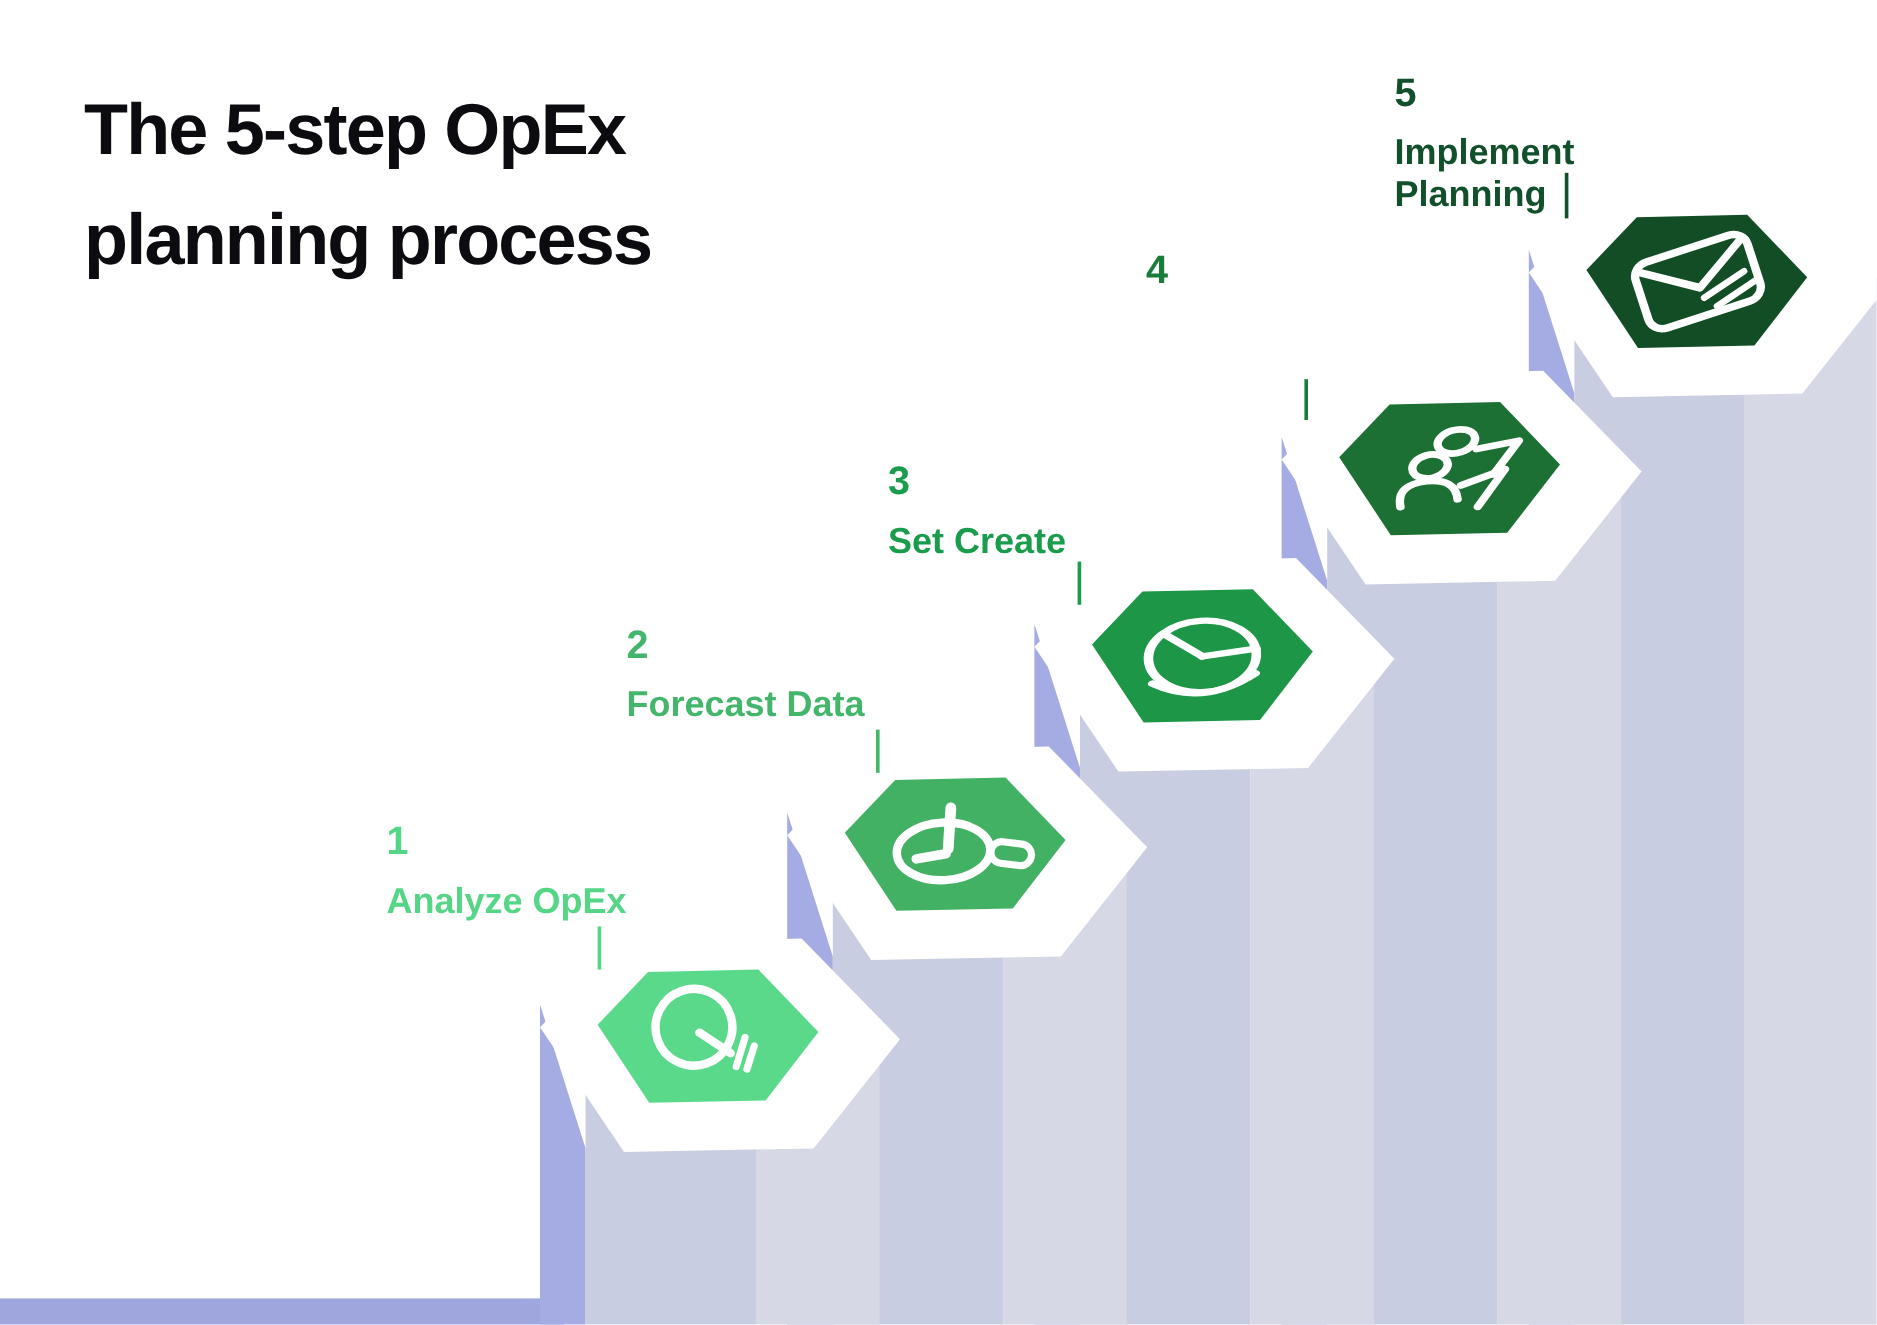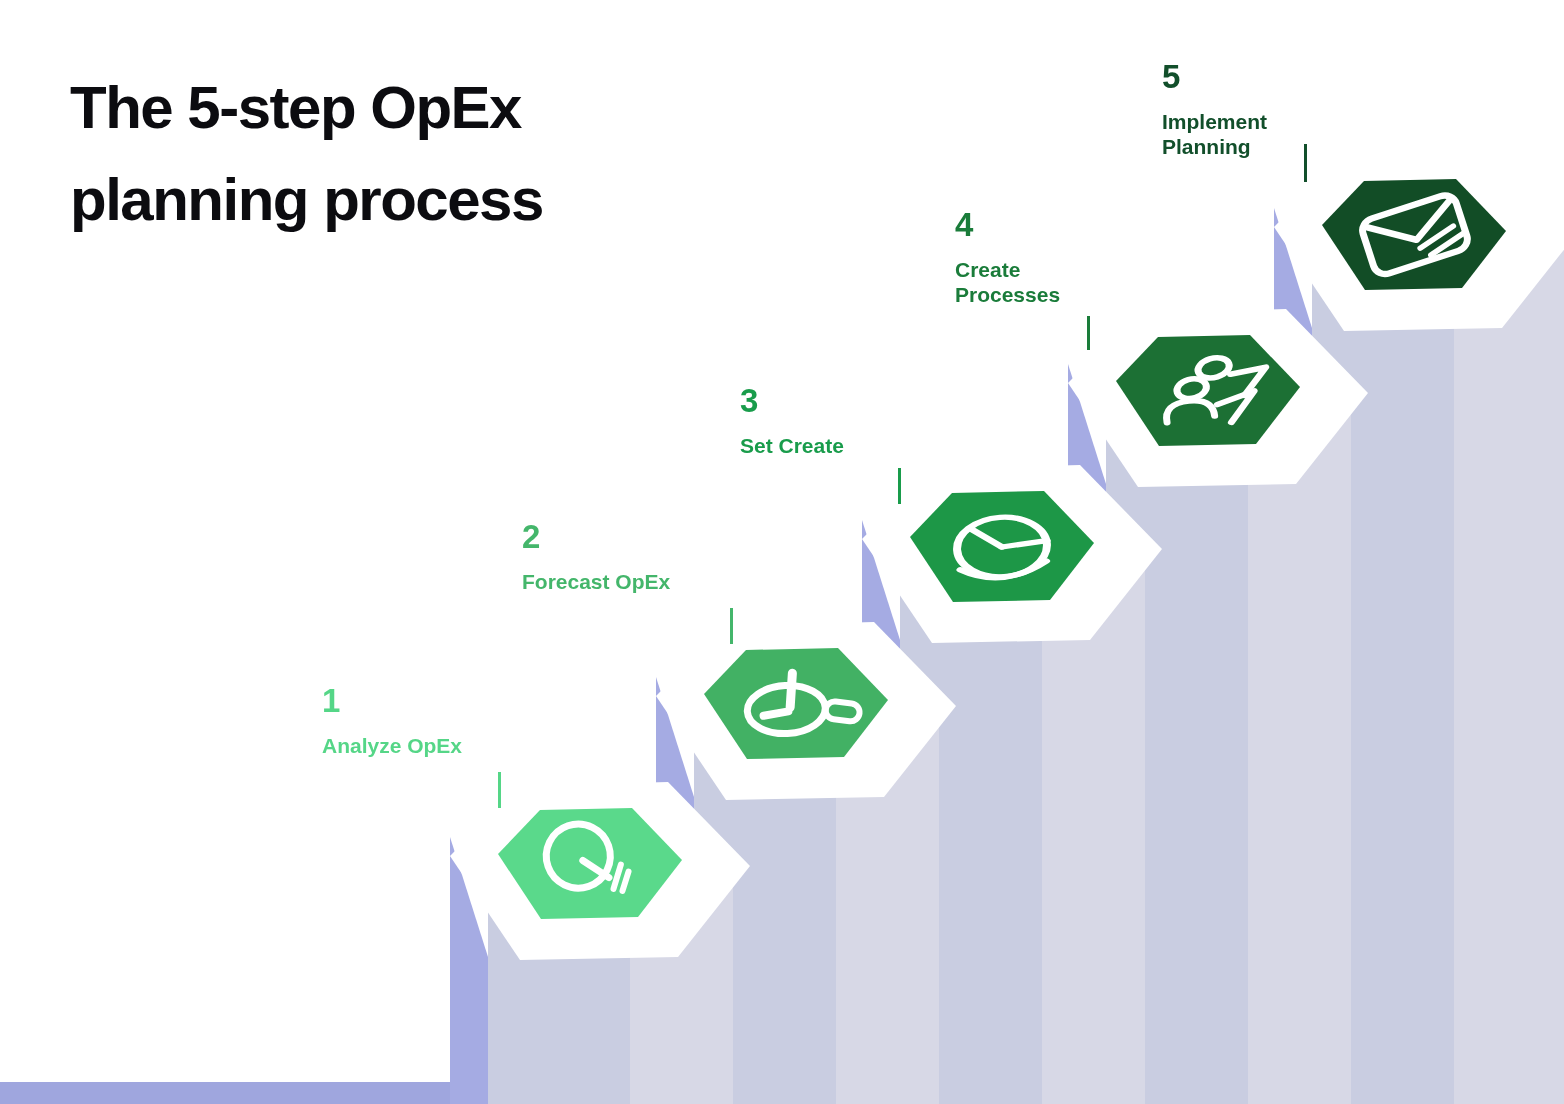--- a/index.html
+++ b/index.html
@@ -16,21 +16,21 @@
   body{background:var(--bg);font-family:"Liberation Sans","DejaVu Sans",sans-serif;position:relative;}
   .stage{position:absolute;inset:0;width:1564px;height:1104px;}
   svg.stairs{position:absolute;left:0;top:0;width:1564px;height:1104px;display:block;}
   h1.title{
     position:absolute;left:70px;top:62px;width:640px;
     font-size:60px;line-height:1.53;font-weight:700;letter-spacing:-1.5px;
     color:var(--title);
   }
   .step-label{position:absolute;font-weight:700;}
   .step-label .num{font-size:33px;line-height:1.15;}
-  .step-label .name{font-size:21px;line-height:1.18;margin-top:14px;}
+  .step-label .name{font-size:30px;line-height:1.18;margin-top:14px;}
   .step-label.s1{left:322px;top:682px;}
   .step-label.s2{left:522px;top:518px;}
   .step-label.s3{left:740px;top:382px;}
   .step-label.s4{left:955px;top:206px;width:170px;}
   .step-label.s5{left:1162px;top:58px;width:180px;}
   .step-label.s1 .name,.step-label.s2 .name,.step-label.s3 .name{white-space:nowrap;}
   .tick{position:absolute;width:3px;}
   .tick.s1{left:498px;top:772px;height:36px;}
   .tick.s2{left:730px;top:608px;height:36px;}
   .tick.s3{left:898px;top:468px;height:36px;}
@@ -142,31 +142,30 @@
     </svg>
 
   <div id="labels">
       <div class="step-label s1" style="color: rgb(85, 214, 135);">
         <div class="num">1</div>
         <div class="name">Analyze OpEx</div>
       </div>
       <div class="tick s1" style="background: rgb(85, 214, 135);"></div>
       <div class="step-label s2" style="color: rgb(68, 182, 107);">
         <div class="num">2</div>
-        <div class="name">Forecast OpEx</div>
+        <div class="name">Forecast Data</div>
       </div>
       <div class="tick s2" style="background: rgb(68, 182, 107);"></div>
       <div class="step-label s3" style="color: rgb(25, 156, 75);">
         <div class="num">3</div>
         <div class="name">Set Create</div>
       </div>
       <div class="tick s3" style="background: rgb(25, 156, 75);"></div>
       <div class="step-label s4" style="color: rgb(26, 124, 58);">
         <div class="num">4</div>
-        <div class="name">Create Processes</div>
       </div>
       <div class="tick s4" style="background: rgb(26, 124, 58);"></div>
       <div class="step-label s5" style="color: rgb(18, 79, 43);">
         <div class="num">5</div>
         <div class="name">Implement Planning</div>
       </div>
       <div class="tick s5" style="background: rgb(18, 79, 43);"></div>
     </div>
 </div>
 

